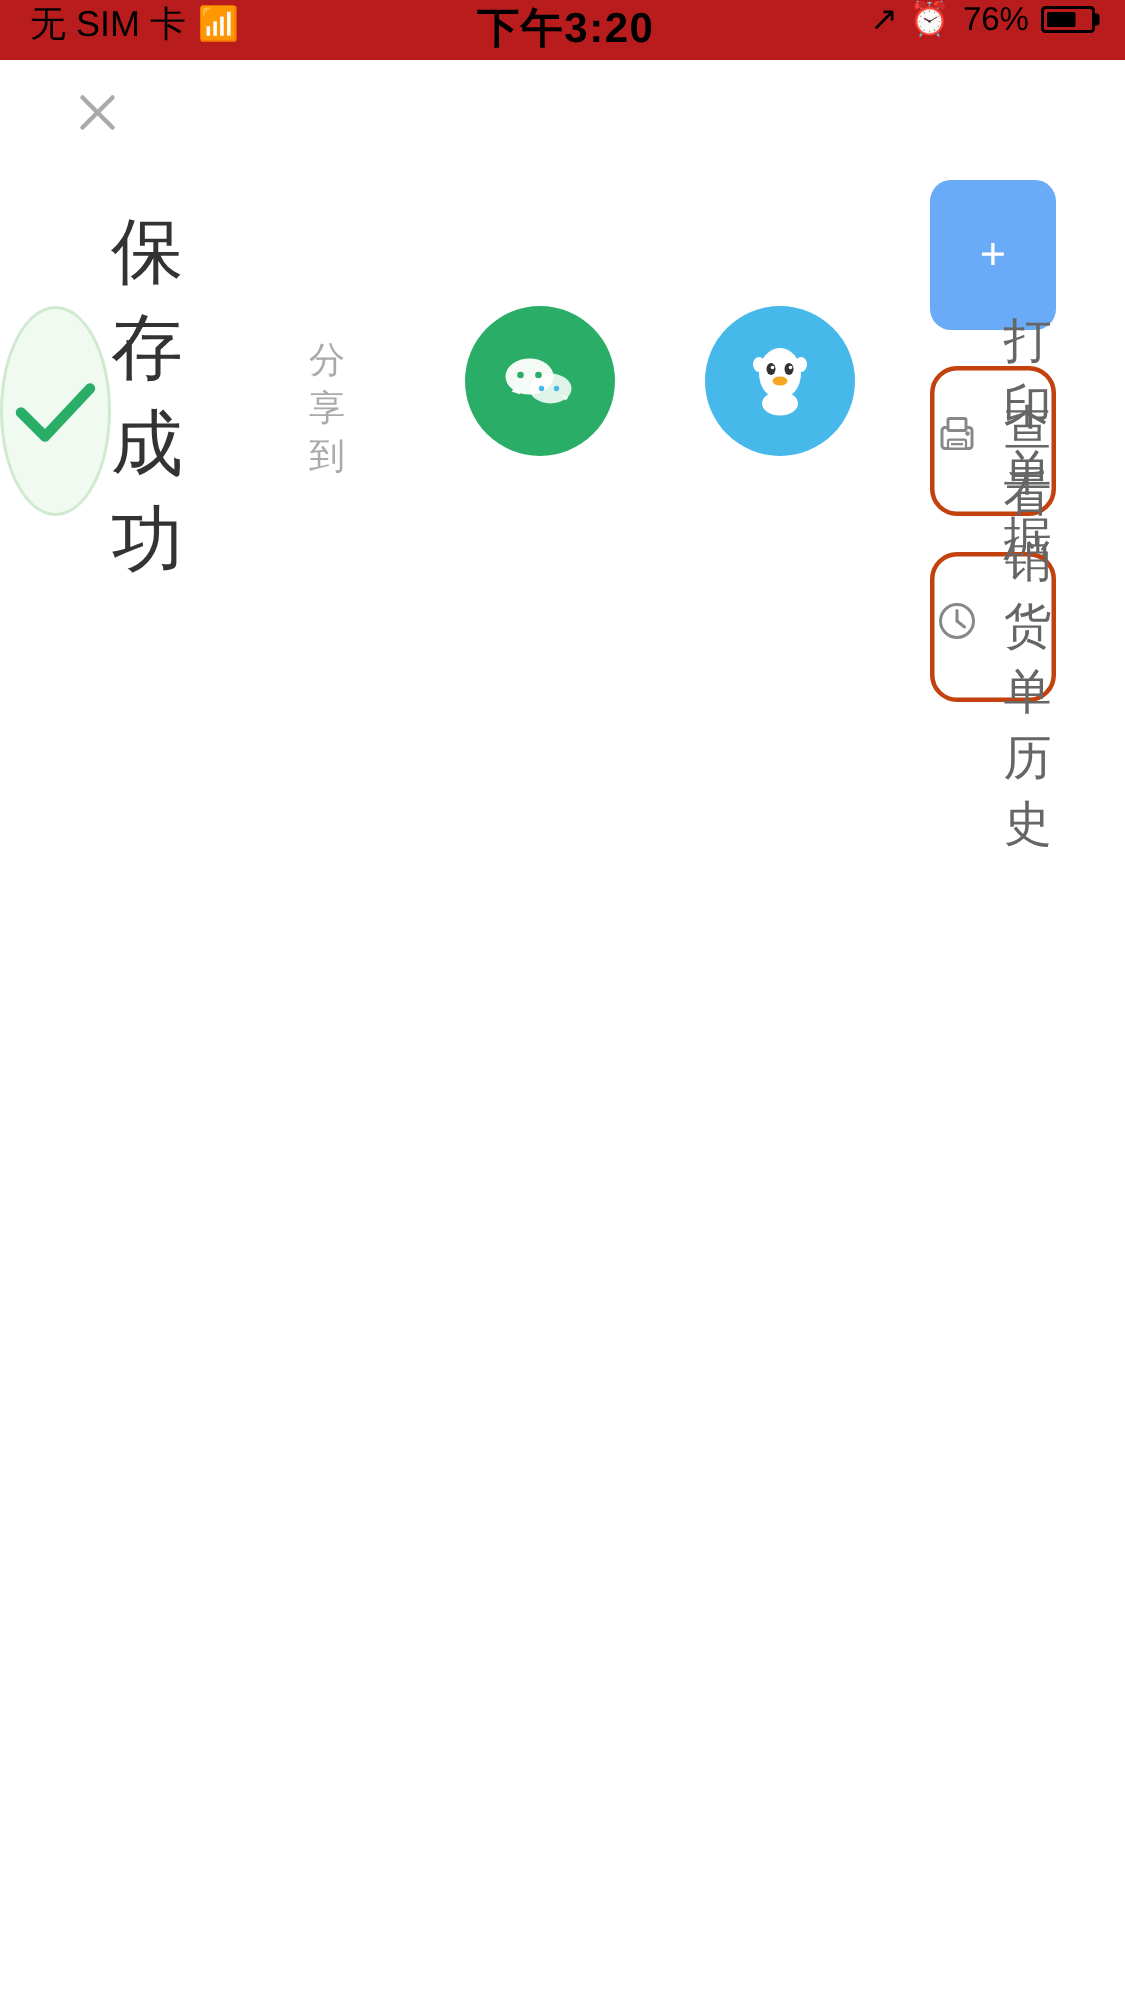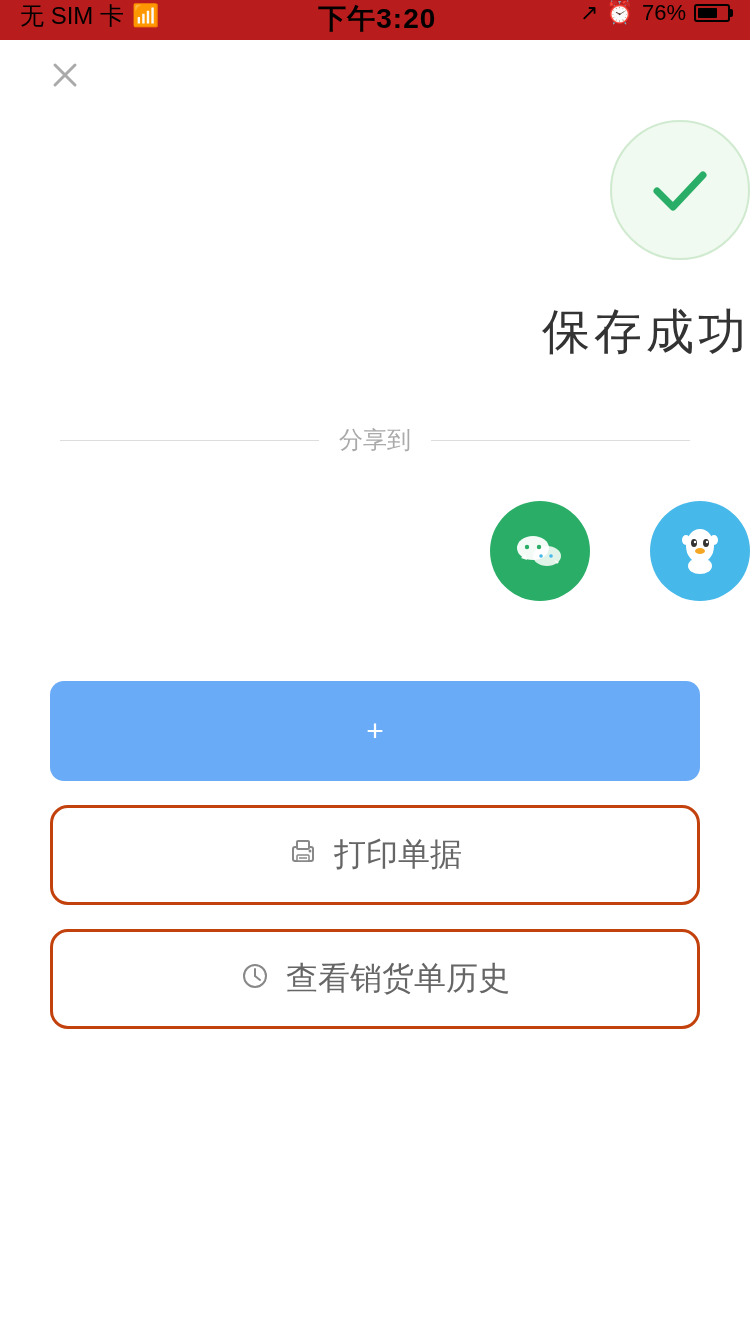--- a/index.html
+++ b/index.html
@@ -109,22 +109,21 @@
 
     .close-icon-svg {
       width: 30px;
       height: 30px;
       color: #aaa;
     }
 
     
     .main-content {
       display: flex;
-      flex-direction: column;
-      align-items: flex-end;
+      align-items: center;
       padding-top: 80px;
     }
 
     
     .success-circle {
       width: 140px;
       height: 140px;
       border-radius: 50%;
       background: #f0faf0;
       border: 2px solid #d0ead0;

